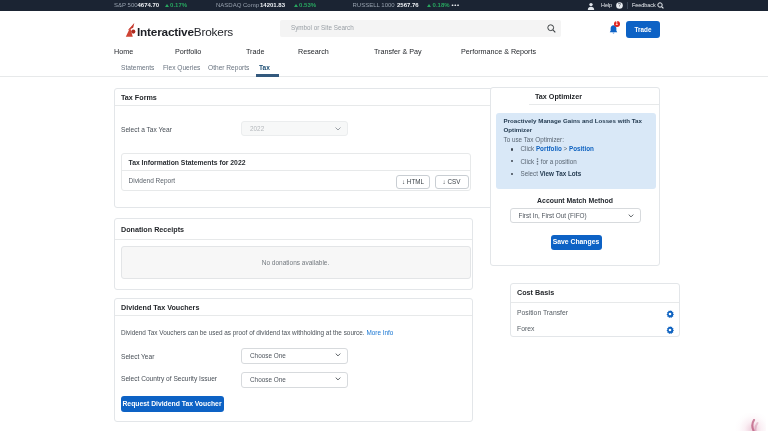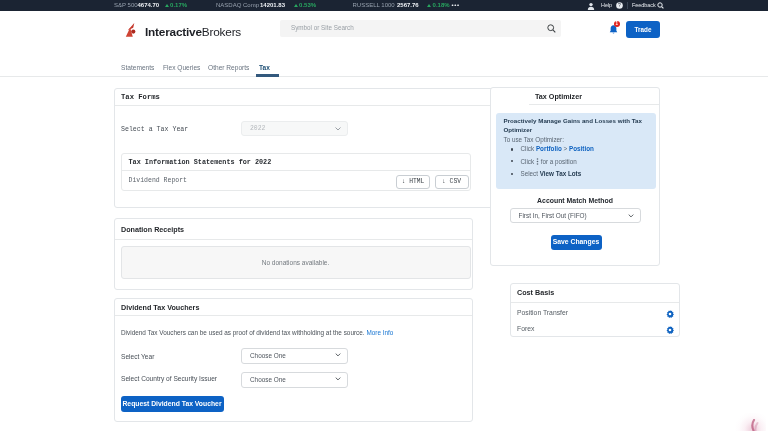--- a/index.html
+++ b/index.html
@@ -12,21 +12,21 @@
 #topbar .tick { position:absolute; top:0; height:11px; line-height:11.5px; font-size:6px; white-space:nowrap; }
 .tlab { color:#97a1ae; font-size:5.5px; }
 .tval { color:#eef1f5; font-weight:bold; font-size:6.4px; }
 .tgrn { color:#28a760; font-weight:bold; font-size:6px; }
 .up { display:inline-block; width:0; height:0; border-left:2.3px solid transparent; border-right:2.3px solid transparent; border-bottom:3.5px solid #28a760; margin:0 1.6px 0.5px 0; }
 #topbar .ricon { position:absolute; top:0; height:11px; line-height:11px; color:#e8ecf1; font-size:5.4px; }
 
 
 #header { position:absolute; left:0; top:11px; width:768px; height:73px; background:#fff; }
 #logo { position:absolute; left:121px; top:11px; width:150px; height:18px; }
-#logo .txt { position:absolute; left:24px; top:2.5px; font-size:11.8px; color:#1e2026; letter-spacing:-0.2px;text-align:right; }
+#logo .txt { position:absolute; left:16px; top:2.5px; font-size:11.8px; color:#1e2026; letter-spacing:-0.2px;text-align:right; }
 #search { position:absolute; left:280px; top:9px; width:281px; height:17px; background:#f4f4f4; border-radius:2px; }
 #search .ph { position:absolute; left:11px; top:4px; font-size:6.3px; color:#9aa0a6; }
 #bell { position:absolute; left:607.5px; top:13px; width:11px; height:11px; }
 #badge { position:absolute; left:613.5px; top:9.5px; width:6.5px; height:6.5px; background:#e0231c; border-radius:50%; color:#fff; font-size:4.5px; line-height:6.5px; text-align:center; font-weight:bold; }
 #tradebtn { position:absolute; left:626px; top:10px; width:34px; height:17px; background:#0d62c5; border-radius:3px; color:#fff; font-size:6.3px; font-weight:bold; text-align:center; line-height:17px; }
 #nav { position:absolute; left:0; top:33px; width:768px; height:20px; }
 #nav span { position:absolute; top:2.5px; font-size:7.2px; color:#24272c; }
 
 
 #tabs { position:absolute; left:0; top:62px; width:768px; height:14.5px; border-bottom:1px solid #e7e9ea; }
@@ -36,21 +36,21 @@
 
 
 .panel { position:absolute; background:#fff; border:1px solid #e3e6e9; border-radius:3px; }
 .phead { height:17px; border-bottom:1px solid #e7e9ea; font-size:7.2px; font-weight:bold; color:#1f2226; line-height:17.5px; padding-left:6px; }
 .sel { position:absolute; height:15px; background:#fff; border:1px solid #d7dadd; border-radius:3px; font-size:6.4px; color:#4e555d; line-height:13.5px; padding-left:8px; }
 .sel .chev { position:absolute; right:6px; top:4.5px; }
 .chevsvg { display:block; }
 .bluebtn { position:absolute; background:#0d62c5; border-radius:3px; color:#fff; font-weight:bold; font-size:6.8px; text-align:center; }
 
 
-#taxforms { left:114px; top:88px; width:433px; height:120px;font-family:Liberation Mono, monospace; }
+#taxforms { left:114px; top:88px; width:433px; height:120px; }
 #tf-label { position:absolute; left:6px; top:36.5px; font-size:6.6px; color:#474e56; }
 #tf-sel { left:126px; top:32px; width:107px; background:#f7f8f8; border-color:#ebedee; color:#b4b8bc; }
 #tf-inner { position:absolute; left:5.5px; top:63.5px; width:350px; height:38.5px; border:1px solid #e7e9ea; border-radius:3px; }
 #tf-inner .ihead { height:17.5px; border-bottom:1px solid #e7e9ea; font-size:6.8px; font-weight:bold; color:#2a2e33; line-height:17.5px; padding-left:7px; }
 #tf-row { position:absolute; left:0; top:18.5px; width:100%; height:19px; }
 #tf-row .nm { position:absolute; left:7px; top:5px; font-size:6.5px; color:#5c636b; }
 .dlbtn { position:absolute; top:3px; height:13.5px; border:1px solid #c9ced3; border-radius:3px; font-size:6.3px; color:#3c4248; line-height:12px; text-align:center; background:#fff; }
 
 
 #donation { left:114px; top:218px; width:359px; height:72px; }
@@ -137,20 +137,28 @@
         <circle cx="3.7" cy="3.7" r="2.9" fill="none" stroke="#3c4043" stroke-width="1"></circle>
         <line x1="5.9" y1="5.9" x2="8.3" y2="8.3" stroke="#3c4043" stroke-width="1.1"></line>
       </svg>
   </div>
   <svg id="bell" viewBox="0 0 20 19" preserveAspectRatio="none">
       <path d="M10 2 C6.7 2 4.8 4.4 4.8 7.5 L4.8 11.5 L3.2 14.2 L16.8 14.2 L15.2 11.5 L15.2 7.5 C15.2 4.4 13.3 2 10 2 Z" fill="#0d62c5"></path>
       <path d="M8.2 15 a1.9 1.9 0 0 0 3.6 0 Z" fill="#0d62c5"></path>
     </svg>
   <div id="badge">1</div>
   <div id="tradebtn">Trade</div>
+  <div id="nav">
+    <span style="left:114px">Home</span>
+    <span style="left:175px">Portfolio</span>
+    <span style="left:246px">Trade</span>
+    <span style="left:298px">Research</span>
+    <span style="left:374px">Transfer &amp; Pay</span>
+    <span style="left:461px">Performance &amp; Reports</span>
+  </div>
 </div>
 
 <div id="tabs">
   <span style="left:121px">Statements</span>
   <span style="left:163px">Flex Queries</span>
   <span style="left:208px">Other Reports</span>
   <span class="active" style="left:259px">Tax</span>
 </div>
 <div id="tabline"></div>
 

